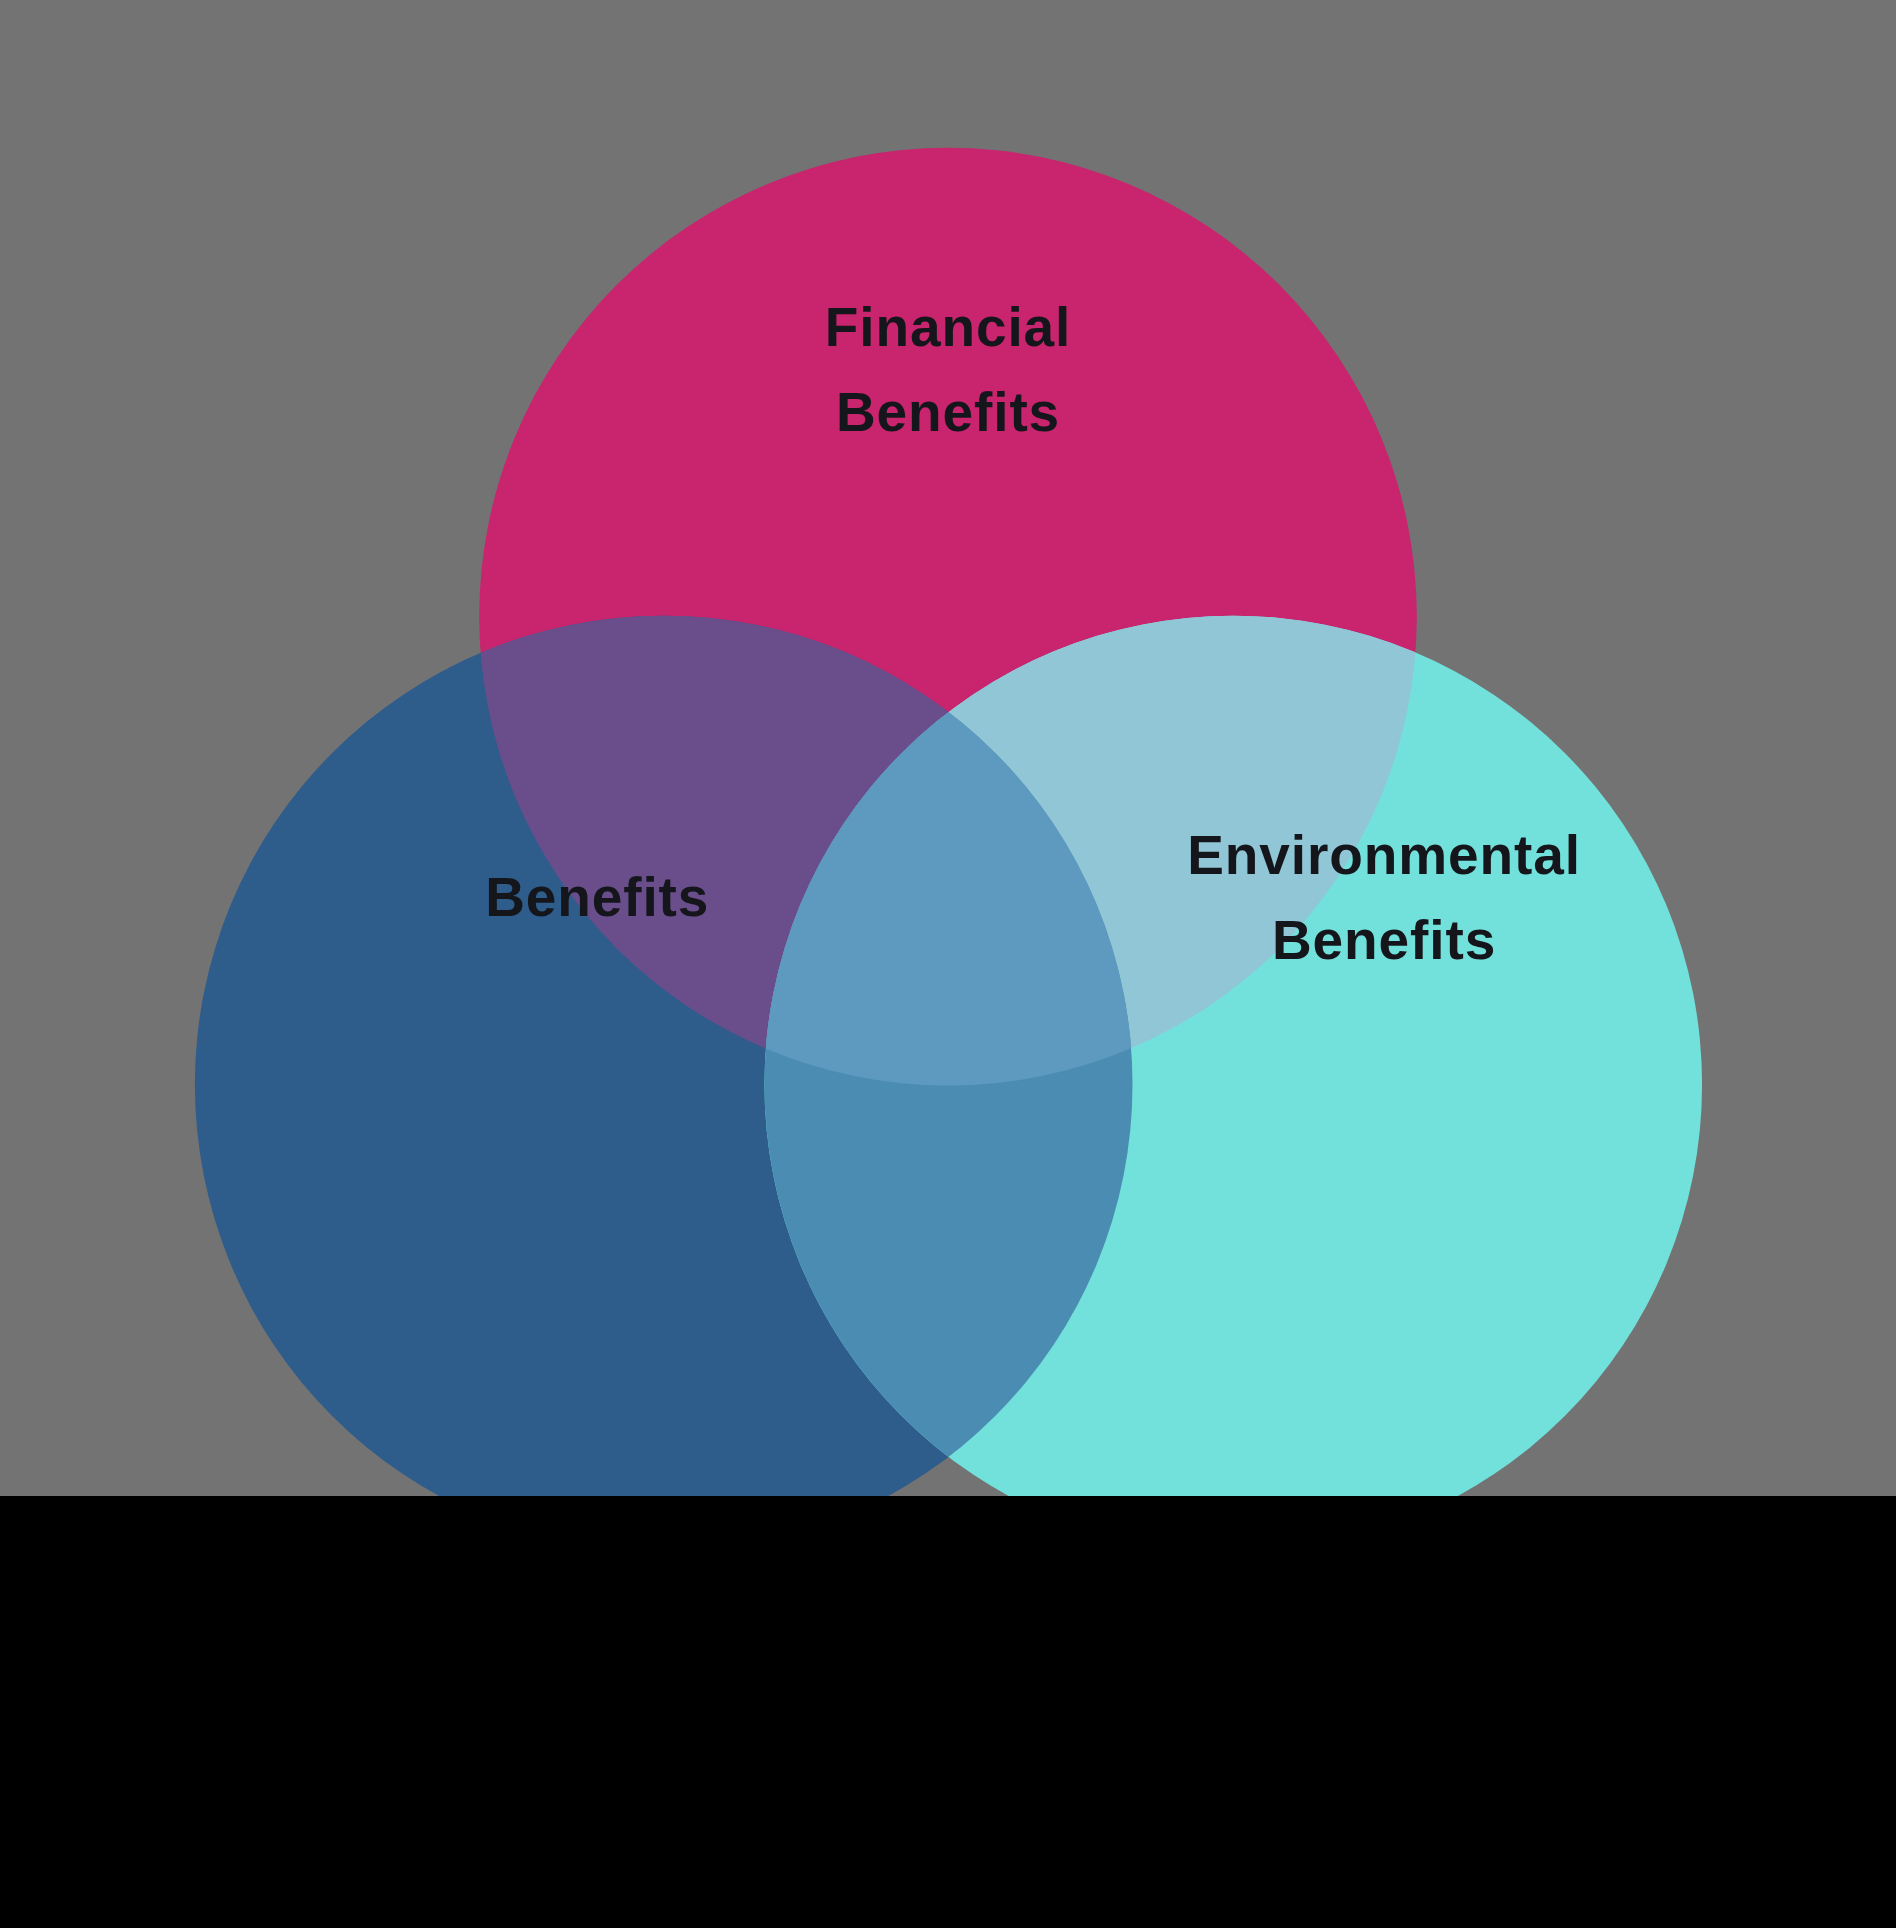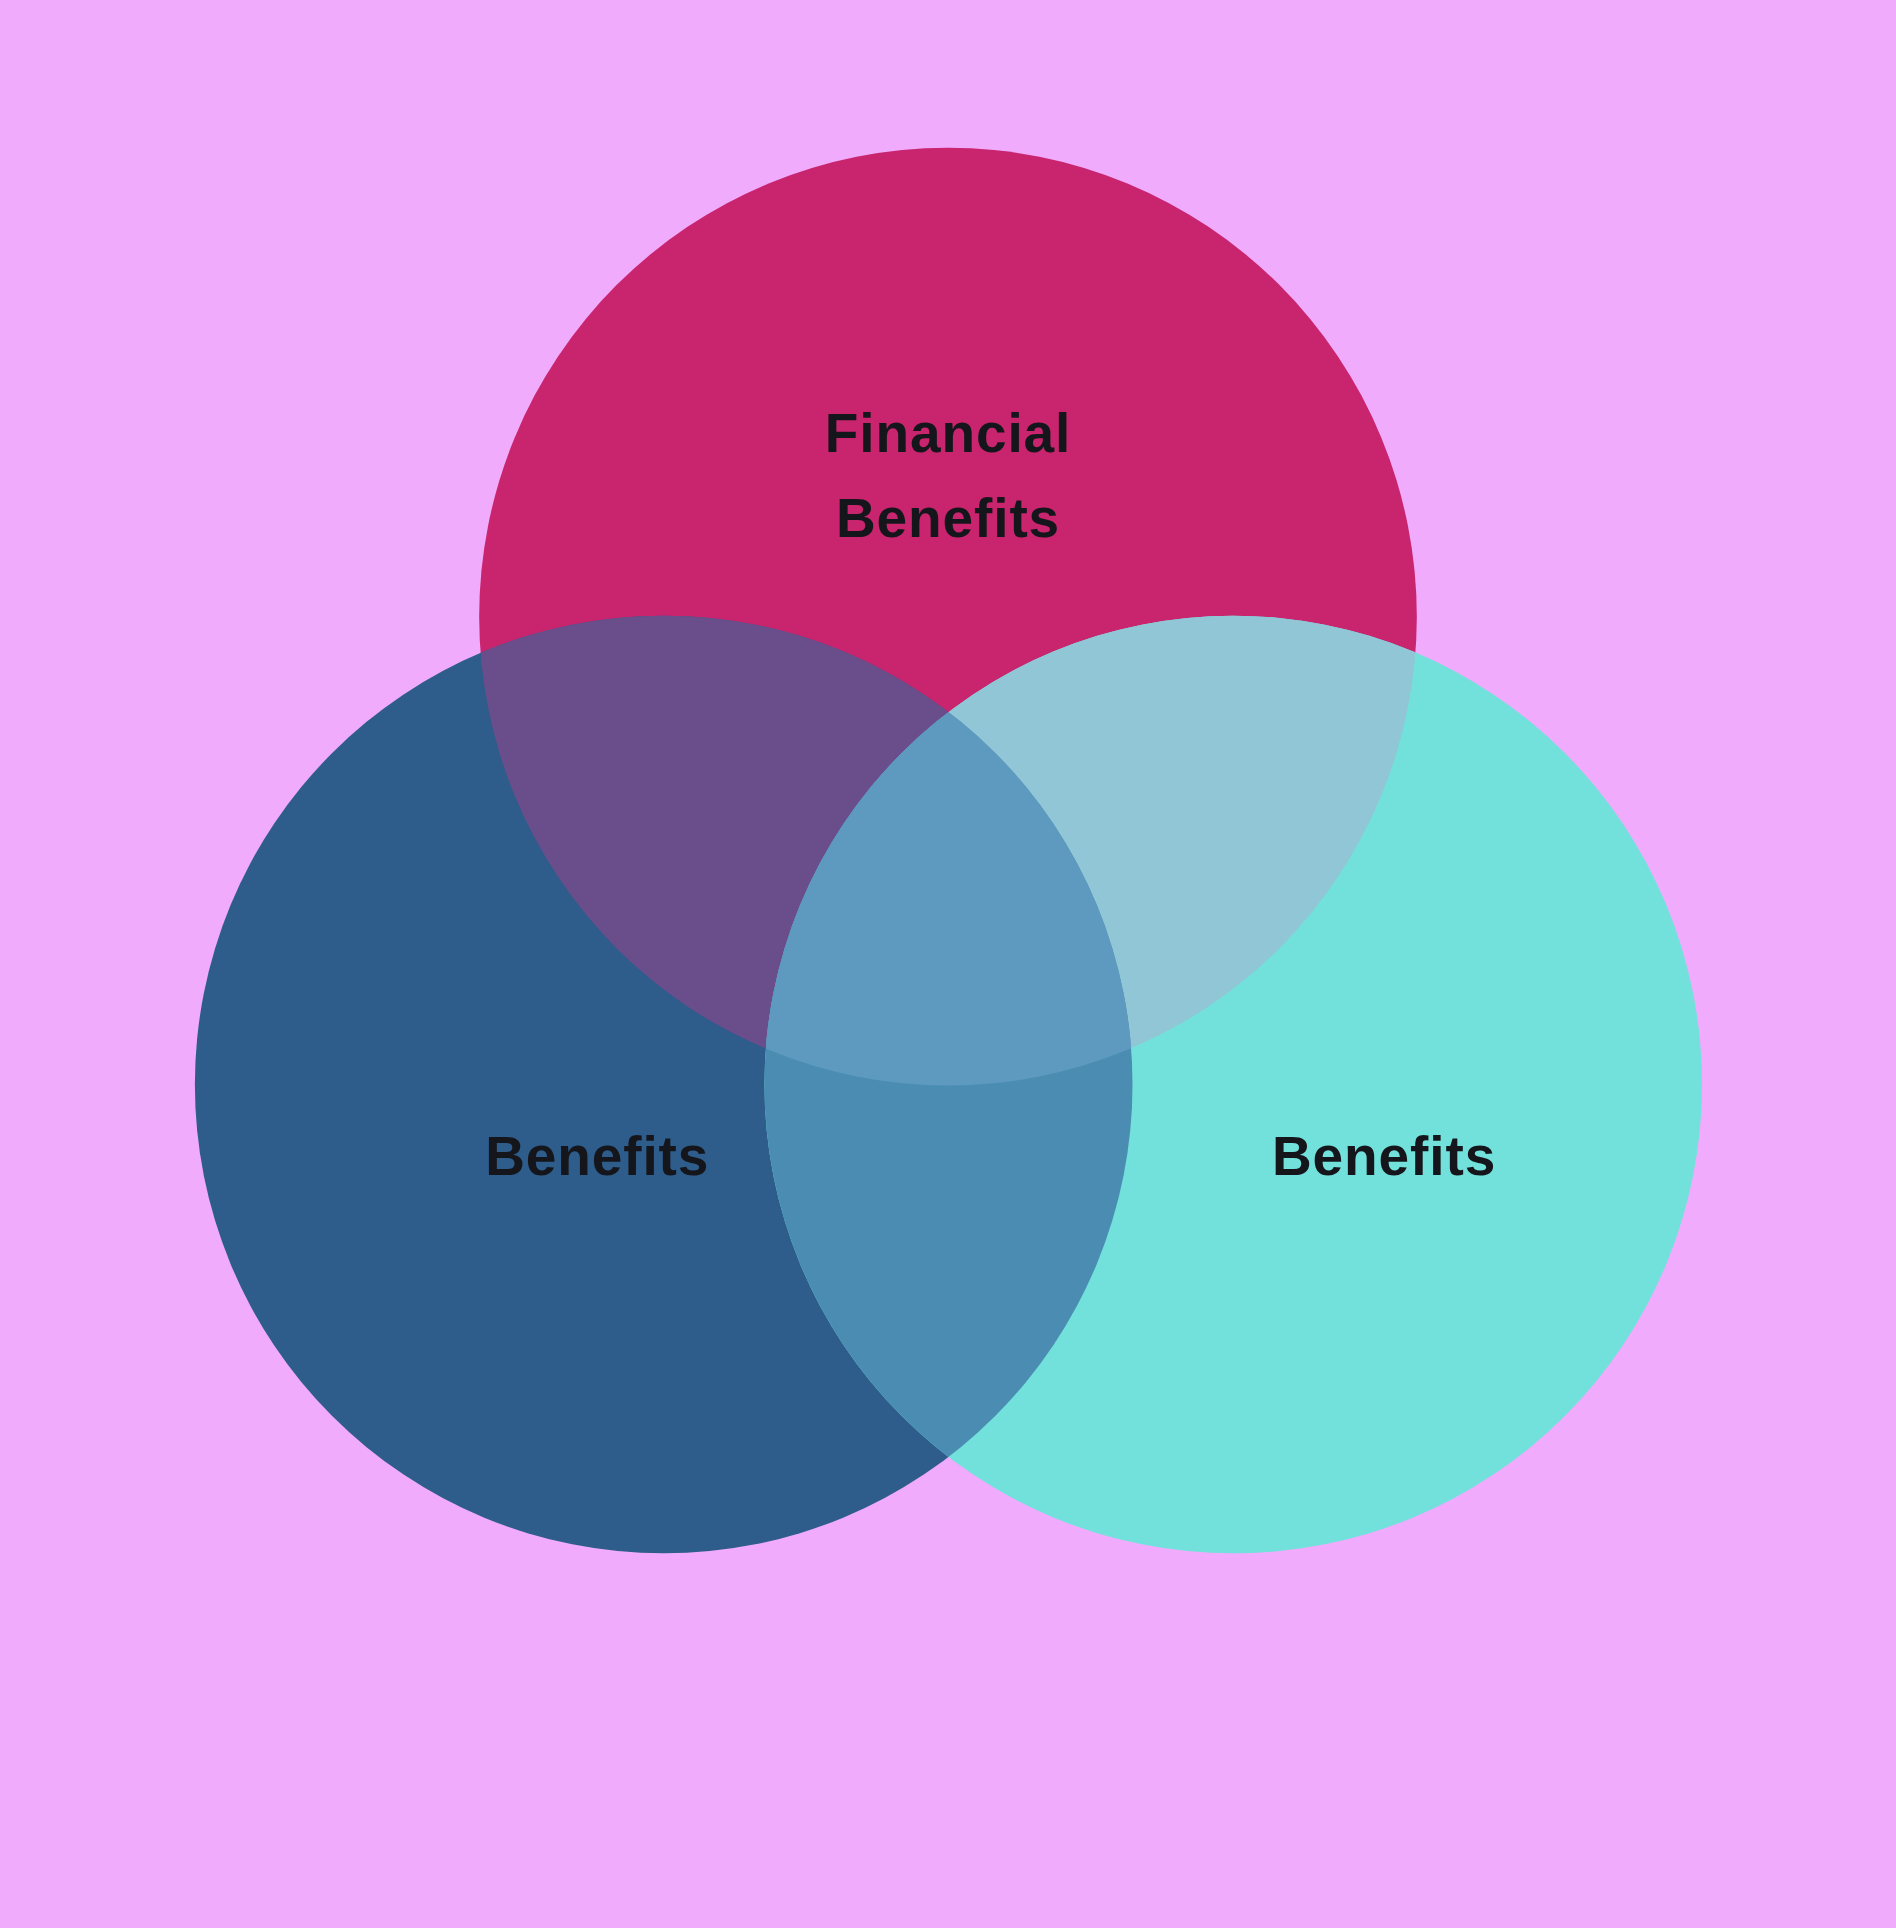--- a/index.html
+++ b/index.html
@@ -3,22 +3,22 @@
 <meta charset="utf-8">
 <style>
   html, body {
     margin: 0;
     padding: 0;
     background: #000000;
   }
   .stage {
     position: relative;
     width: 1896px;
-    height: 1928px;
-    background: #f0abfc;
+    height: 1496px;
+    background: #737373;
     overflow: hidden;
     font-family: "Liberation Sans", "DejaVu Sans", sans-serif;
   }
   .venn-svg {
     position: absolute;
     left: 0;
     top: 0;
     width: 1896px;
     height: 1928px;
     display: block;
@@ -73,17 +73,18 @@
   <div class="label" style="left: 50.0%; top: 24.7%;">
     <span>Financial</span>
     <span>Benefits</span>
   </div>
 
   <div class="label" style="left: 31.5%; top: 60.0%;">
     <span>Benefits</span>
   </div>
 
   <div class="label" style="left: 73.0%; top: 60.0%;">
+    <span>Environmental</span>
     <span>Benefits</span>
   </div>
 
 </div>
 
 
 </body></html>

